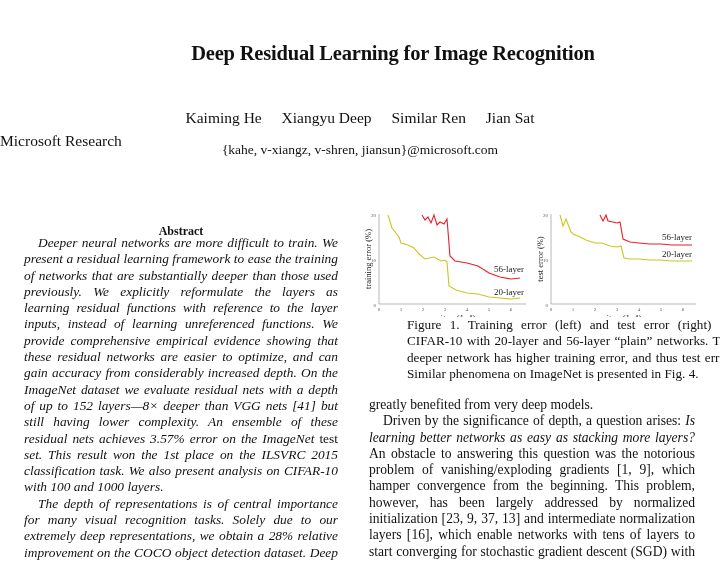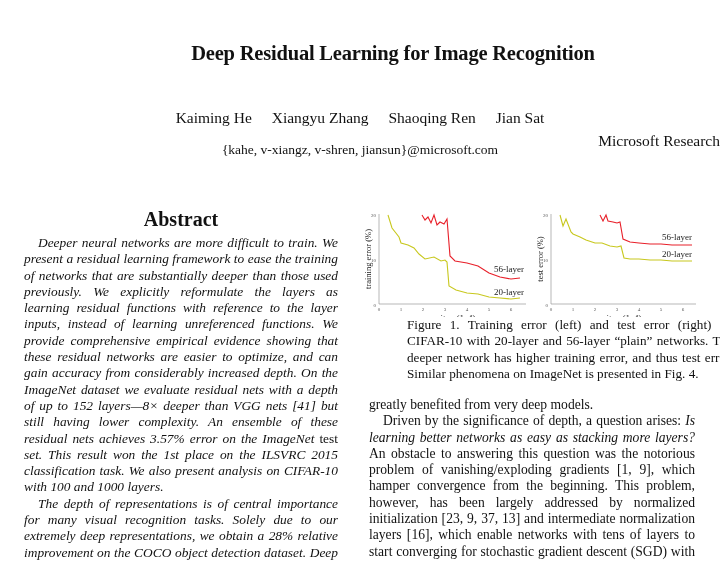--- a/index.html
+++ b/index.html
@@ -2,43 +2,43 @@
 <html><head>
 <meta charset="utf-8">
 <style>
   html, body { margin: 0; padding: 0; background: #ffffff; }
   body { width: 720px; height: 562px; position: relative; overflow: hidden;
          font-family: "Liberation Serif", "DejaVu Serif", serif; color: #111; }
   .title { position: absolute; top: 42px; left: 0; width: 720px; text-align: center;
            font-weight: bold; font-size: 20.5px; letter-spacing: -0.2px; padding-left: 33px; }
   .authors { position: absolute; top: 109px; left: 0; width: 720px; text-align: center; font-size: 15.5px; }
   .authors span { display: inline-block; margin: 0 8px; }
-  .affil { position: absolute; top: 132px; left: 0; width: 720px; text-align: right; font-size: 15.5px; }
+  .affil { position: absolute; top: 132px; left: 0; width: 720px; text-align: left; font-size: 15.5px; }
   .email { position: absolute; top: 142px; left: 0; width: 720px; text-align: center; font-size: 13.5px; }
-  .abs-head { position: absolute; top: 208px; left: 24px; width: 314px; text-align: center; font-weight: bold; font-size: 20px; }
+  .abs-head { position: absolute; top: 224px; left: 24px; width: 314px; text-align: center; font-weight: bold; font-size: 12px; }
   .col-left { position: absolute; top: 235px; left: 24px; width: 314px; font-size: 13.4px; line-height: 16.3px; text-align: justify; font-style: italic; }
   .col-left p { margin: 0; text-indent: 14px; }
   .col-left .up { font-style: normal; margin-top: 32px; }
   .figure { position: absolute; top: 207px; left: 362px; width: 334px; height: 110px; }
   .figure svg { position: absolute; top: 0; }
   .caption { position: absolute; top: 317px; left: 369px; width: 326px; font-size: 13.2px; line-height: 16.3px; text-align: justify; margin-left: 38px; }
   .col-right { position: absolute; top: 397px; left: 369px; width: 326px; font-size: 13.6px; line-height: 16.3px; text-align: justify; }
   .col-right p { margin: 0; }
   .col-right p.ind { text-indent: 14px; }
   .col-right em { font-style: italic; }
   .ax { font-family: "Liberation Serif", serif; }
 </style>
 </head>
 <body>
 
 <div class="title">Deep Residual Learning for Image Recognition</div>
 <div class="authors">
   <span>Kaiming He</span>
-  <span>Xiangyu Zhang</span>
-  <span>Shaoqing Ren</span>
+  <span>Xiangyu Deep</span>
+  <span>Similar Ren</span>
   <span>Jian Sat</span>
 </div>
 <div class="affil">Microsoft Research</div>
 <div class="email">{kahe, v-xiangz, v-shren, jiansun}@microsoft.com</div>
 
 <div class="abs-head">Abstract</div>
 <div class="col-left">
   <p><span>Deeper neural networks are more difficult to train. We present a residual learning framework to ease the training of networks that are substantially deeper than those used previously. We explicitly reformulate the layers as learning residual functions with reference to the layer inputs, instead of learning unreferenced functions. We provide comprehensive empirical evidence showing that these residual networks are easier to optimize, and can gain accuracy from considerably increased depth. On the ImageNet dataset we evaluate residual nets with a depth of up to 152 layers—8× deeper than VGG nets [41] but still having lower complexity. An ensemble of these residual nets achieves 3.57% error on the ImageNet </span><span class="up">test</span><span> set. This result won the 1st place on the ILSVRC 2015 classification task. We also present analysis on CIFAR-10 with 100 and 1000 layers.</span></p>
   <p>The depth of representations is of central importance for many visual recognition tasks. Solely due to our extremely deep representations, we obtain a 28% relative improvement on the COCO object detection dataset. Deep residual nets are foundations of our submissions to ILSVRC</p>
 </div>

